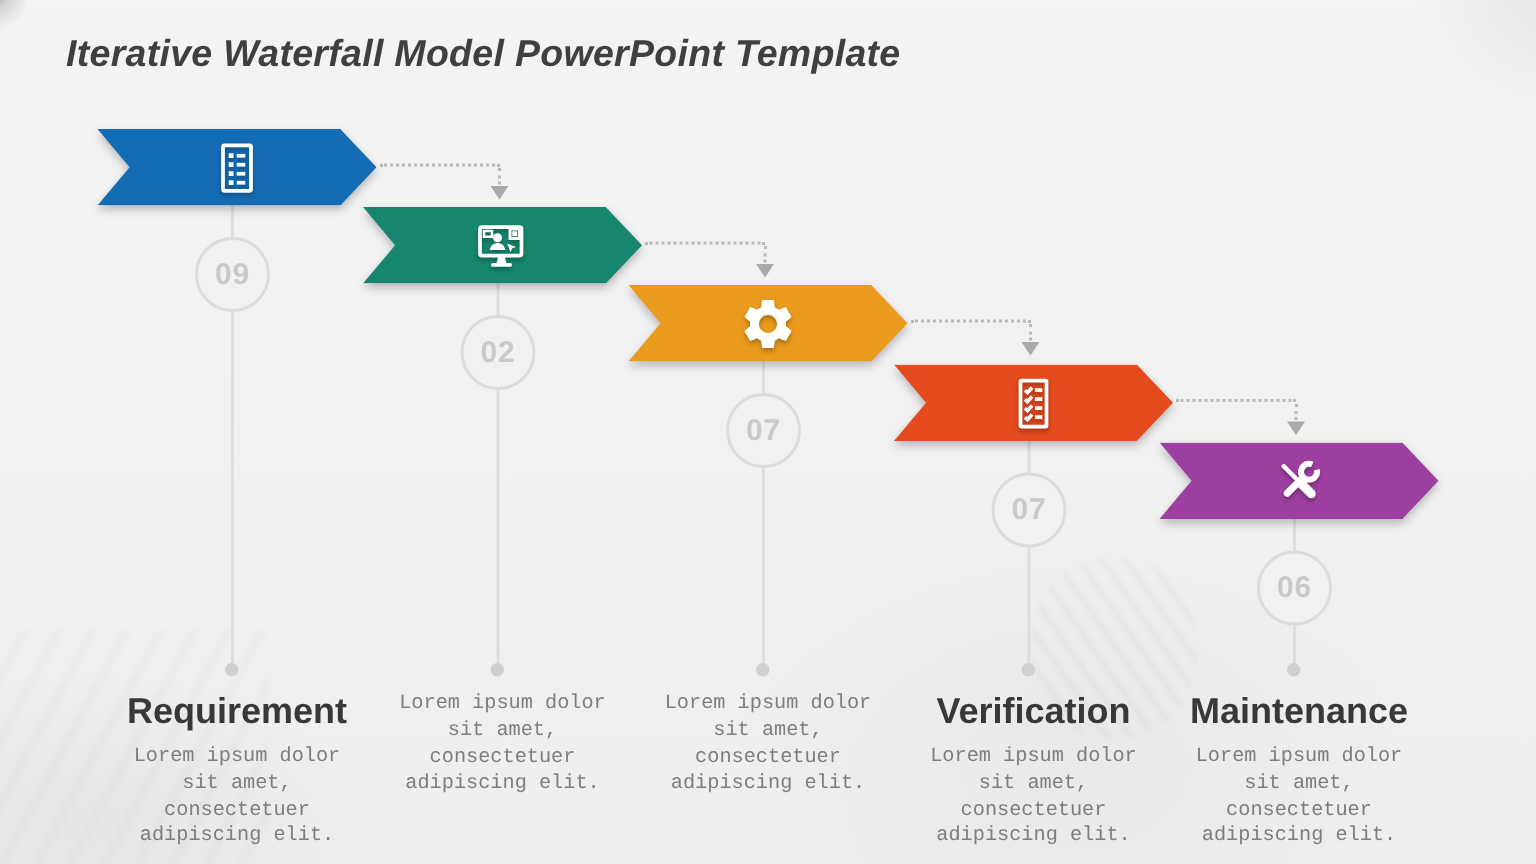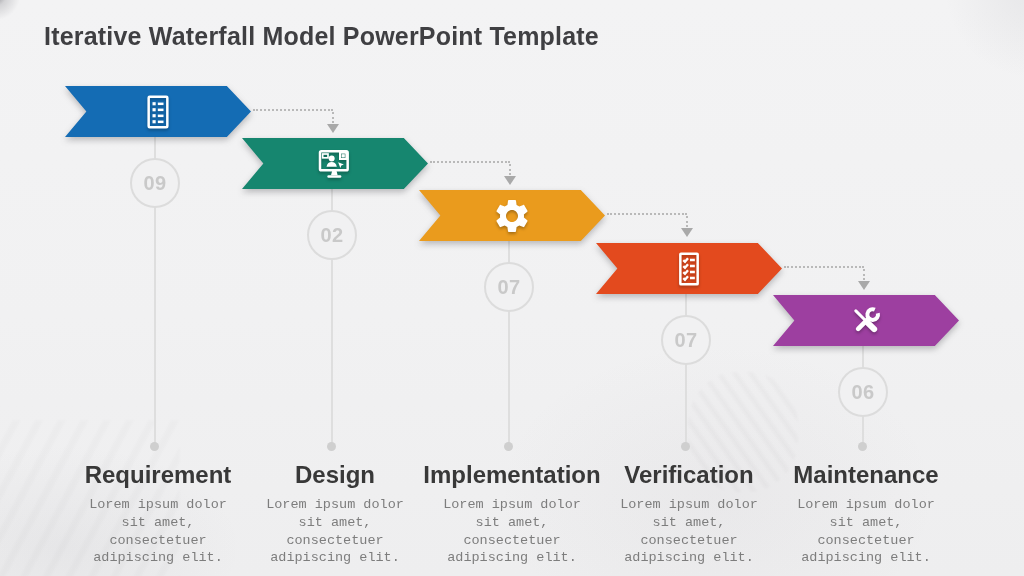--- a/index.html
+++ b/index.html
@@ -29,21 +29,21 @@
     left:688px;top:372px;width:110px;height:120px;border-radius:45%;
     background:repeating-linear-gradient(55deg, rgba(120,110,118,.08) 0 5px, transparent 5px 13px);
   }
   .wm-streaks{
     left:-10px;top:420px;width:190px;height:160px;
     background:repeating-linear-gradient(118deg, rgba(110,110,120,.05) 0 7px, transparent 7px 20px);
   }
 
   .title{
     position:absolute;left:44px;top:22px;margin:0;
-    font-size:25px;font-weight:600;letter-spacing:.2px;color:#3f3f42;
+    font-size:25px;font-weight:600;letter-spacing:.2px;color:#3f3f42;font-style:italic;
   }
 
   
   .pos-0{--L:65px; --T:86px;}
   .pos-1{--L:242px;--T:138px;}
   .pos-2{--L:419px;--T:190px;}
   .pos-3{--L:596px;--T:243px;}
   .pos-4{--L:773px;--T:295px;}
 
   .stage{position:absolute;left:var(--L);top:var(--T);width:186px;height:1px;}
@@ -174,40 +174,38 @@
           <circle cx="10" cy="8.7" r="1.8" fill="#fff"></circle>
           <path d="M6.9 13.6 C7.3 11.6 8.5 10.8 10 10.8 C11.5 10.8 12.7 11.6 13.1 13.6 Z" fill="#fff"></path>
           <rect x="4.6" y="6" width="3.2" height="2.3" fill="none" stroke="#fff" stroke-width="1"></rect>
           <rect x="15" y="5.2" width="3.8" height="3.8" fill="none" stroke="#fff" stroke-width="1.2"></rect>
           <rect x="15.9" y="6.1" width="2" height="2" fill="#fff"></rect>
           <path d="M13.9 11 l3.4 1.35 -1.5 0.6 -0.6 1.5 Z" fill="#fff"></path>
         </svg>
       </div>
     </div>
     <div class="caption">
-      <h2>Design</h2>
       <p>Lorem ipsum dolor sit amet, consectetuer adipiscing elit.</p>
     </div>
   </div>
 
   <div class="stage pos-2">
     <div class="vline"></div>
     <div class="dot"></div>
     <div class="badge">
       <span>07</span>
     </div>
     <div class="banner-wrap">
       <div class="banner" style="background: rgb(234, 155, 29);">
         <svg class="icon" viewBox="0 0 24 24">
           <path fill="#fff" d="M19.14 12.94c.04-.3.06-.61.06-.94 0-.32-.02-.64-.07-.94l2.03-1.58c.18-.14.23-.41.12-.61l-1.92-3.32c-.12-.22-.37-.29-.59-.22l-2.39.96c-.5-.38-1.03-.7-1.62-.94l-.36-2.54c-.04-.24-.24-.41-.48-.41h-3.84c-.24 0-.43.17-.47.41l-.36 2.54c-.59.24-1.13.57-1.62.94l-2.39-.96c-.22-.08-.47 0-.59.22L2.74 8.87c-.12.21-.08.47.12.61l2.03 1.58c-.05.3-.09.63-.09.94s.02.64.07.94l-2.03 1.58c-.18.14-.23.41-.12.61l1.92 3.32c.12.22.37.29.59.22l2.39-.96c.5.38 1.03.7 1.62.94l.36 2.54c.05.24.24.41.48.41h3.84c.24 0 .44-.17.47-.41l.36-2.54c.59-.24 1.13-.56 1.62-.94l2.39.96c.22.08.47 0 .59-.22l1.92-3.32c.12-.22.07-.47-.12-.61l-2.01-1.58zM12 15.6c-1.98 0-3.6-1.62-3.6-3.6s1.62-3.6 3.6-3.6 3.6 1.62 3.6 3.6-1.62 3.6-3.6 3.6z"></path>
         </svg>
       </div>
     </div>
     <div class="caption">
-      <h2>Implementation</h2>
       <p>Lorem ipsum dolor sit amet, consectetuer adipiscing elit.</p>
     </div>
   </div>
 
   <div class="stage pos-3">
     <div class="vline"></div>
     <div class="dot"></div>
     <div class="badge">
       <span>07</span>
     </div>

